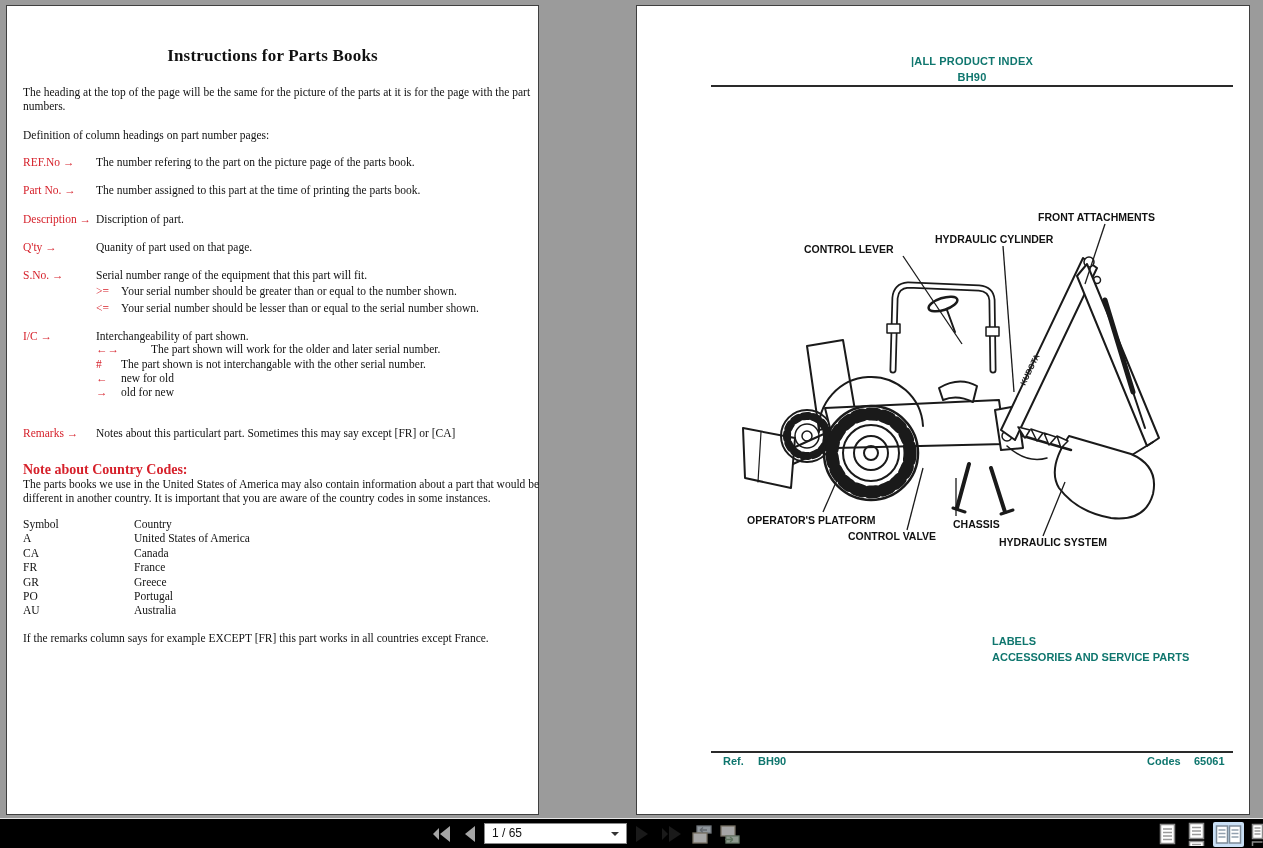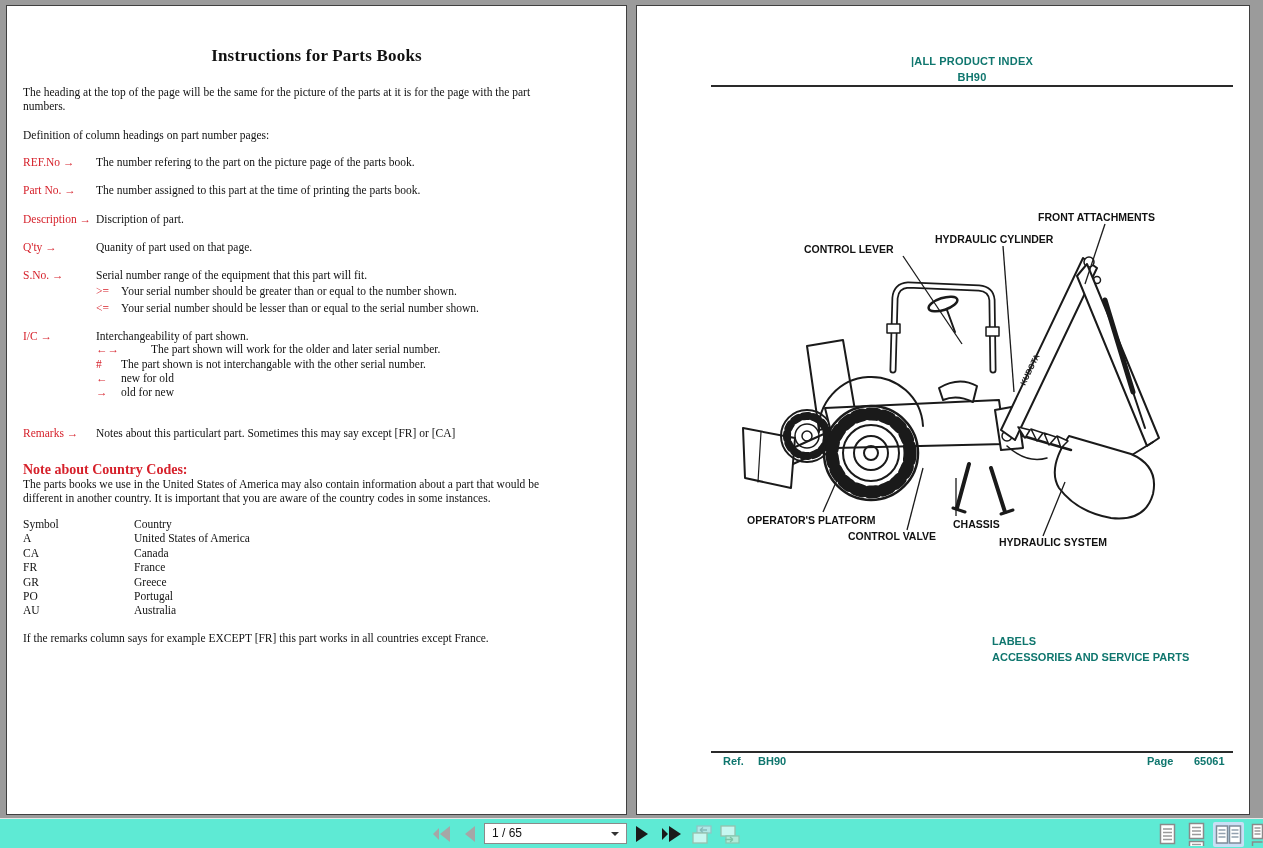--- a/index.html
+++ b/index.html
@@ -5,21 +5,21 @@
   html,body{margin:0;padding:0;}
   body{
     width:1263px;height:848px;position:relative;overflow:hidden;
     background:#9b9b9b;
     font-family:"Liberation Sans",sans-serif;
   }
   .page{
     position:absolute;top:5px;height:810px;background:#ffffff;
     border:1px solid #3f3f3f;box-sizing:border-box;
   }
-  .page-left{left:6px;width:621px;font-family:"Liberation Serif",serif;color:#111;}
+  .page-left{left:6px;width:533px;font-family:"Liberation Serif",serif;color:#111;}
   .page-right{left:636px;width:614px;color:#0f766e;}
 
   
   .lp-title{
     position:absolute;top:40px;left:0;width:100%;text-align:center;
     font-size:17px;font-weight:bold;letter-spacing:.2px;
   }
   .lp-block{position:absolute;left:16px;font-size:11.5px;line-height:14px;white-space:nowrap;}
   .red{color:#d6212b;}
   .def-row{position:absolute;left:16px;font-size:11.5px;white-space:nowrap;}
@@ -51,21 +51,21 @@
   .fo-ref-label{left:86px;}
   .fo-ref-value{left:121px;}
   .fo-page-label{left:510px;}
   .fo-page-value{left:557px;}
   .diagram{position:absolute;left:70px;top:190px;width:540px;height:380px;}
   .diag-label{font:bold 10.5px "Liberation Sans",sans-serif;fill:#111;}
 
   
   .toolbar{
     position:absolute;left:0;top:818px;width:1263px;height:30px;
-    background:#5eead4;border-top:1px solid #e6e6e6;
+    background:#000000;border-top:1px solid #e6e6e6;
   }
   .tb-btn{position:absolute;top:5px;width:24px;height:20px;cursor:default;}
   .combo{
     position:absolute;left:484px;top:4px;width:143px;height:21px;background:#fff;
     border:1px solid #8a8a8a;box-sizing:border-box;font-size:12px;color:#111;
     line-height:19px;padding-left:7px;
   }
   .combo .arrow{position:absolute;right:7px;top:8px;width:0;height:0;
     border-left:4px solid transparent;border-right:4px solid transparent;
     border-top:4px solid #333;}
@@ -267,21 +267,21 @@
 
   <div class="rp-caption">
     <div>LABELS</div>
     <div>ACCESSORIES AND SERVICE PARTS</div>
   </div>
 
   <div class="rp-rule bottom"></div>
   <div class="rp-footer">
     <span class="fo-ref-label">Ref.</span>
     <span class="fo-ref-value">BH90</span>
-    <span class="fo-page-label">Page</span>
+    <span class="fo-page-label">Codes</span>
     <span class="fo-page-value">65061</span>
   </div>
 </div>
 
 <div class="toolbar">
 
   <div class="tb-btn" style="left:430px" title="First Page">
     <svg width="24" height="20" viewBox="0 0 24 20">
       <polygon points="9,4 3,10 9,16" fill="#a6a6a6"></polygon>
       <polygon points="20,2 10,10 20,18" fill="#a6a6a6"></polygon>

